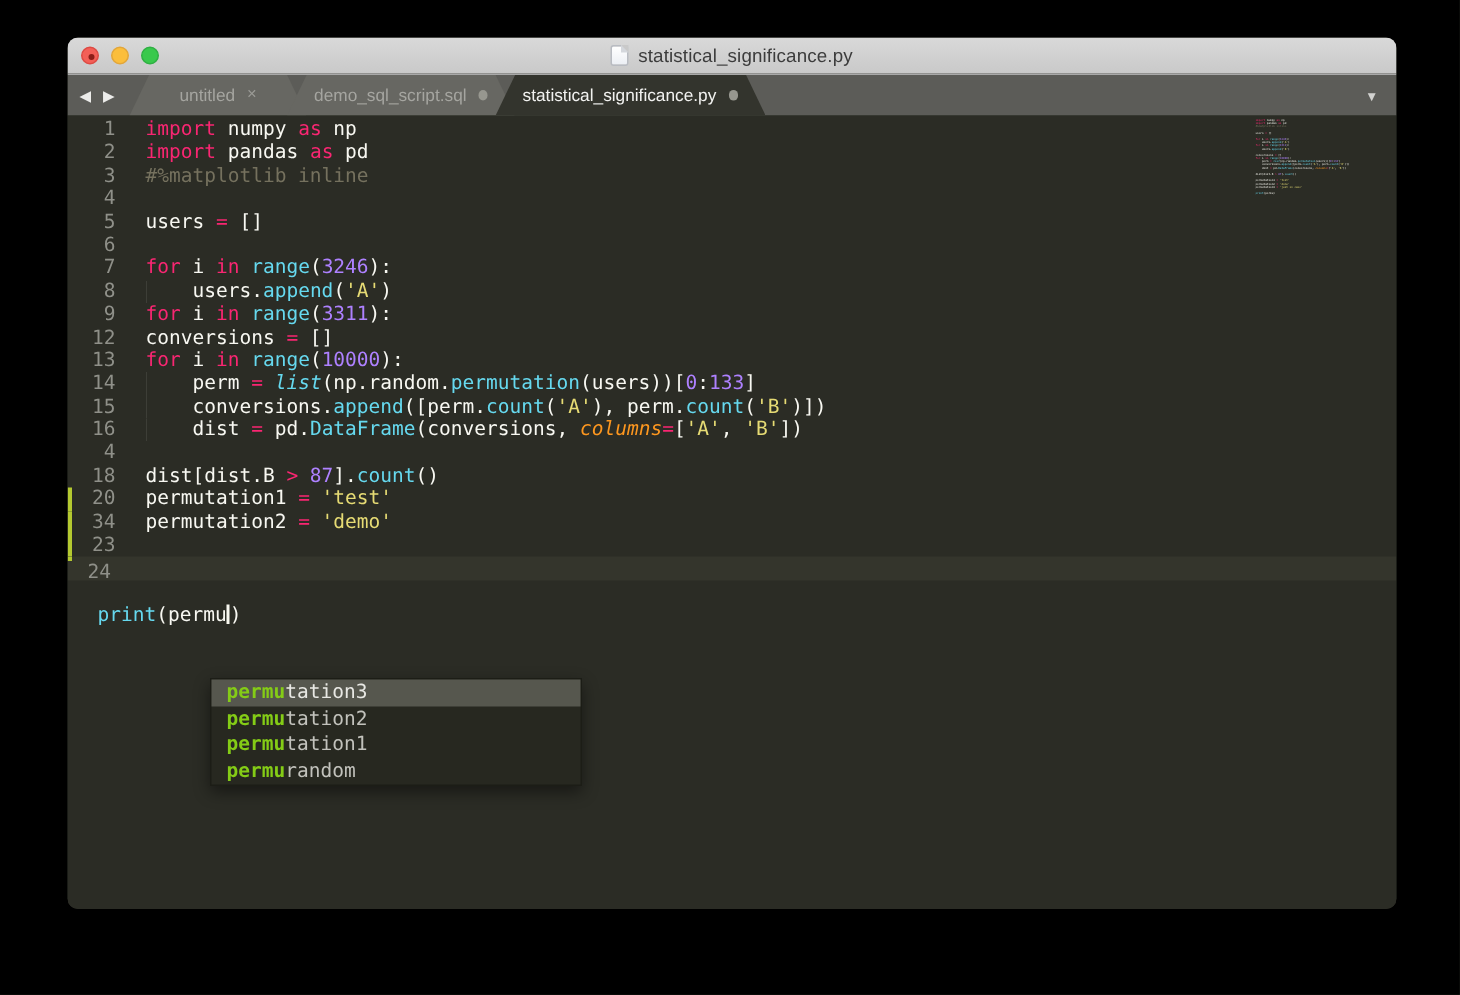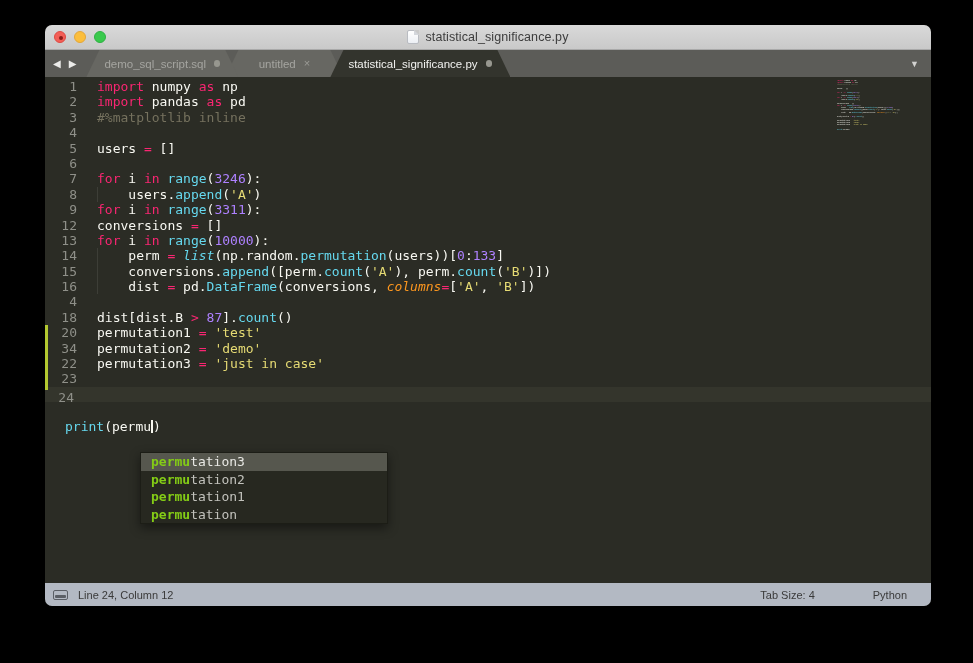--- a/index.html
+++ b/index.html
@@ -91,27 +91,27 @@
       <span class="wintitle">statistical_significance.py</span>
     </div>
   </div>
 
   <div class="tabbar">
     <div class="navarrows">
       <span>◀</span>
       <span>▶</span>
     </div>
     <div class="tabstrip">
+        <div class="tab" style="width: 118px; z-index: 1;">
+          <span>untitled</span>
+          <span class="close">×</span>
+        </div>
         <div class="tab" style="width: 152px; z-index: 2;">
           <span>demo_sql_script.sql</span>
           <span class="dot"></span>
-        </div>
-        <div class="tab" style="width: 118px; z-index: 1;">
-          <span>untitled</span>
-          <span class="close">×</span>
         </div>
         <div class="tab active" style="width: 180px; z-index: 3;">
           <span>statistical_significance.py</span>
           <span class="dot"></span>
         </div>
       </div>
     <div class="tab-overflow">▼</div>
   </div>
 
   <div class="editor">
@@ -127,21 +127,20 @@
         <div class="line"><span class="lmarker"></span><span class="gutter-num">9</span><span class="codetext"><span class="tk-kw">for</span><span class="tk-txt"> i </span><span class="tk-kw">in</span><span class="tk-txt"> </span><span class="tk-fn">range</span><span class="tk-txt">(</span><span class="tk-num">3311</span><span class="tk-txt">):</span></span></div>
         <div class="line"><span class="lmarker"></span><span class="gutter-num">12</span><span class="codetext"><span class="tk-txt">conversions </span><span class="tk-op">=</span><span class="tk-txt"> []</span></span></div>
         <div class="line"><span class="lmarker"></span><span class="gutter-num">13</span><span class="codetext"><span class="tk-kw">for</span><span class="tk-txt"> i </span><span class="tk-kw">in</span><span class="tk-txt"> </span><span class="tk-fn">range</span><span class="tk-txt">(</span><span class="tk-num">10000</span><span class="tk-txt">):</span></span></div>
         <div class="line indented"><span class="lmarker"></span><span class="gutter-num">14</span><span class="codetext"><span class="tk-txt">    perm </span><span class="tk-op">=</span><span class="tk-txt"> </span><span class="tk-fni">list</span><span class="tk-txt">(np.random.</span><span class="tk-fn">permutation</span><span class="tk-txt">(users))[</span><span class="tk-num">0</span><span class="tk-txt">:</span><span class="tk-num">133</span><span class="tk-txt">]</span></span></div>
         <div class="line indented"><span class="lmarker"></span><span class="gutter-num">15</span><span class="codetext"><span class="tk-txt">    conversions.</span><span class="tk-fn">append</span><span class="tk-txt">([perm.</span><span class="tk-fn">count</span><span class="tk-txt">(</span><span class="tk-str">'A'</span><span class="tk-txt">), perm.</span><span class="tk-fn">count</span><span class="tk-txt">(</span><span class="tk-str">'B'</span><span class="tk-txt">)])</span></span></div>
         <div class="line indented"><span class="lmarker"></span><span class="gutter-num">16</span><span class="codetext"><span class="tk-txt">    dist </span><span class="tk-op">=</span><span class="tk-txt"> pd.</span><span class="tk-fn">DataFrame</span><span class="tk-txt">(conversions, </span><span class="tk-arg">columns</span><span class="tk-op">=</span><span class="tk-txt">[</span><span class="tk-str">'A'</span><span class="tk-txt">, </span><span class="tk-str">'B'</span><span class="tk-txt">])</span></span></div>
         <div class="line"><span class="lmarker"></span><span class="gutter-num">4</span><span class="codetext"></span></div>
         <div class="line"><span class="lmarker"></span><span class="gutter-num">18</span><span class="codetext"><span class="tk-txt">dist[dist.B </span><span class="tk-op">&gt;</span><span class="tk-txt"> </span><span class="tk-num">87</span><span class="tk-txt">].</span><span class="tk-fn">count</span><span class="tk-txt">()</span></span></div>
         <div class="line marked"><span class="lmarker"></span><span class="gutter-num">20</span><span class="codetext"><span class="tk-txt">permutation1 </span><span class="tk-op">=</span><span class="tk-txt"> </span><span class="tk-str">'test'</span></span></div>
         <div class="line marked"><span class="lmarker"></span><span class="gutter-num">34</span><span class="codetext"><span class="tk-txt">permutation2 </span><span class="tk-op">=</span><span class="tk-txt"> </span><span class="tk-str">'demo'</span></span></div>
-        <div class="line marked"><span class="lmarker"></span><span class="gutter-num">22</span><span class="codetext"><span class="tk-txt">permutation3 </span><span class="tk-op">=</span><span class="tk-txt"> </span><span class="tk-str">'just in case'</span></span></div>
         <div class="line marked"><span class="lmarker"></span><span class="gutter-num">23</span><span class="codetext"></span></div>
         <div class="line marked current"><span class="lmarker"></span><span class="gutter-num">24</span><span class="codetext"><span class="tk-fn">print</span><span class="tk-txt">(permu</span><span class="caret"></span><span class="tk-txt">)</span></span></div>
       </div>
     <div class="minimap">
       <div class="minimap-inner" id="minimap-lines">
           <div class="line"><span class="codetext" style="margin-left: 0px;"><span class="tk-kw">import</span><span class="tk-txt"> numpy </span><span class="tk-kw">as</span><span class="tk-txt"> np</span></span></div>
           <div class="line"><span class="codetext" style="margin-left: 0px;"><span class="tk-kw">import</span><span class="tk-txt"> pandas </span><span class="tk-kw">as</span><span class="tk-txt"> pd</span></span></div>
           <div class="line"><span class="codetext" style="margin-left: 0px;"><span class="tk-com">#%matplotlib inline</span></span></div>
           <div class="line"><span class="codetext" style="margin-left: 0px;"></span></div>
           <div class="line"><span class="codetext" style="margin-left: 0px;"><span class="tk-txt">users </span><span class="tk-op">=</span><span class="tk-txt"> []</span></span></div>
@@ -163,28 +162,18 @@
           <div class="line"><span class="codetext" style="margin-left: 0px;"><span class="tk-txt">permutation2 </span><span class="tk-op">=</span><span class="tk-txt"> </span><span class="tk-str">'demo'</span></span></div>
           <div class="line"><span class="codetext" style="margin-left: 0px;"><span class="tk-txt">permutation3 </span><span class="tk-op">=</span><span class="tk-txt"> </span><span class="tk-str">'just in case'</span></span></div>
           <div class="line"><span class="codetext" style="margin-left: 0px;"></span></div>
           <div class="line"><span class="codetext" style="margin-left: 0px;"><span class="tk-fn">print</span><span class="tk-txt">(permu</span><span class="tk-txt">)</span></span></div>
         </div>
     </div>
     <div class="acpopup" id="ac-popup">
         <div class="ac-item selected"><b>permu</b><span>tation3</span></div>
         <div class="ac-item"><b>permu</b><span>tation2</span></div>
         <div class="ac-item"><b>permu</b><span>tation1</span></div>
-        <div class="ac-item"><b>permu</b><span>tation</span></div>
+        <div class="ac-item"><b>permu</b><span>random</span></div>
       </div>
   </div>
 
-  <div class="statusbar">
-    <div class="status-left">
-      <span class="panelicon"></span>
-      <span>Line 24, Column 12</span>
-    </div>
-    <div class="status-right">
-      <span>Tab Size: 4</span>
-      <span>Python</span>
-    </div>
-  </div>
 
 </div>
 
 </body></html>

